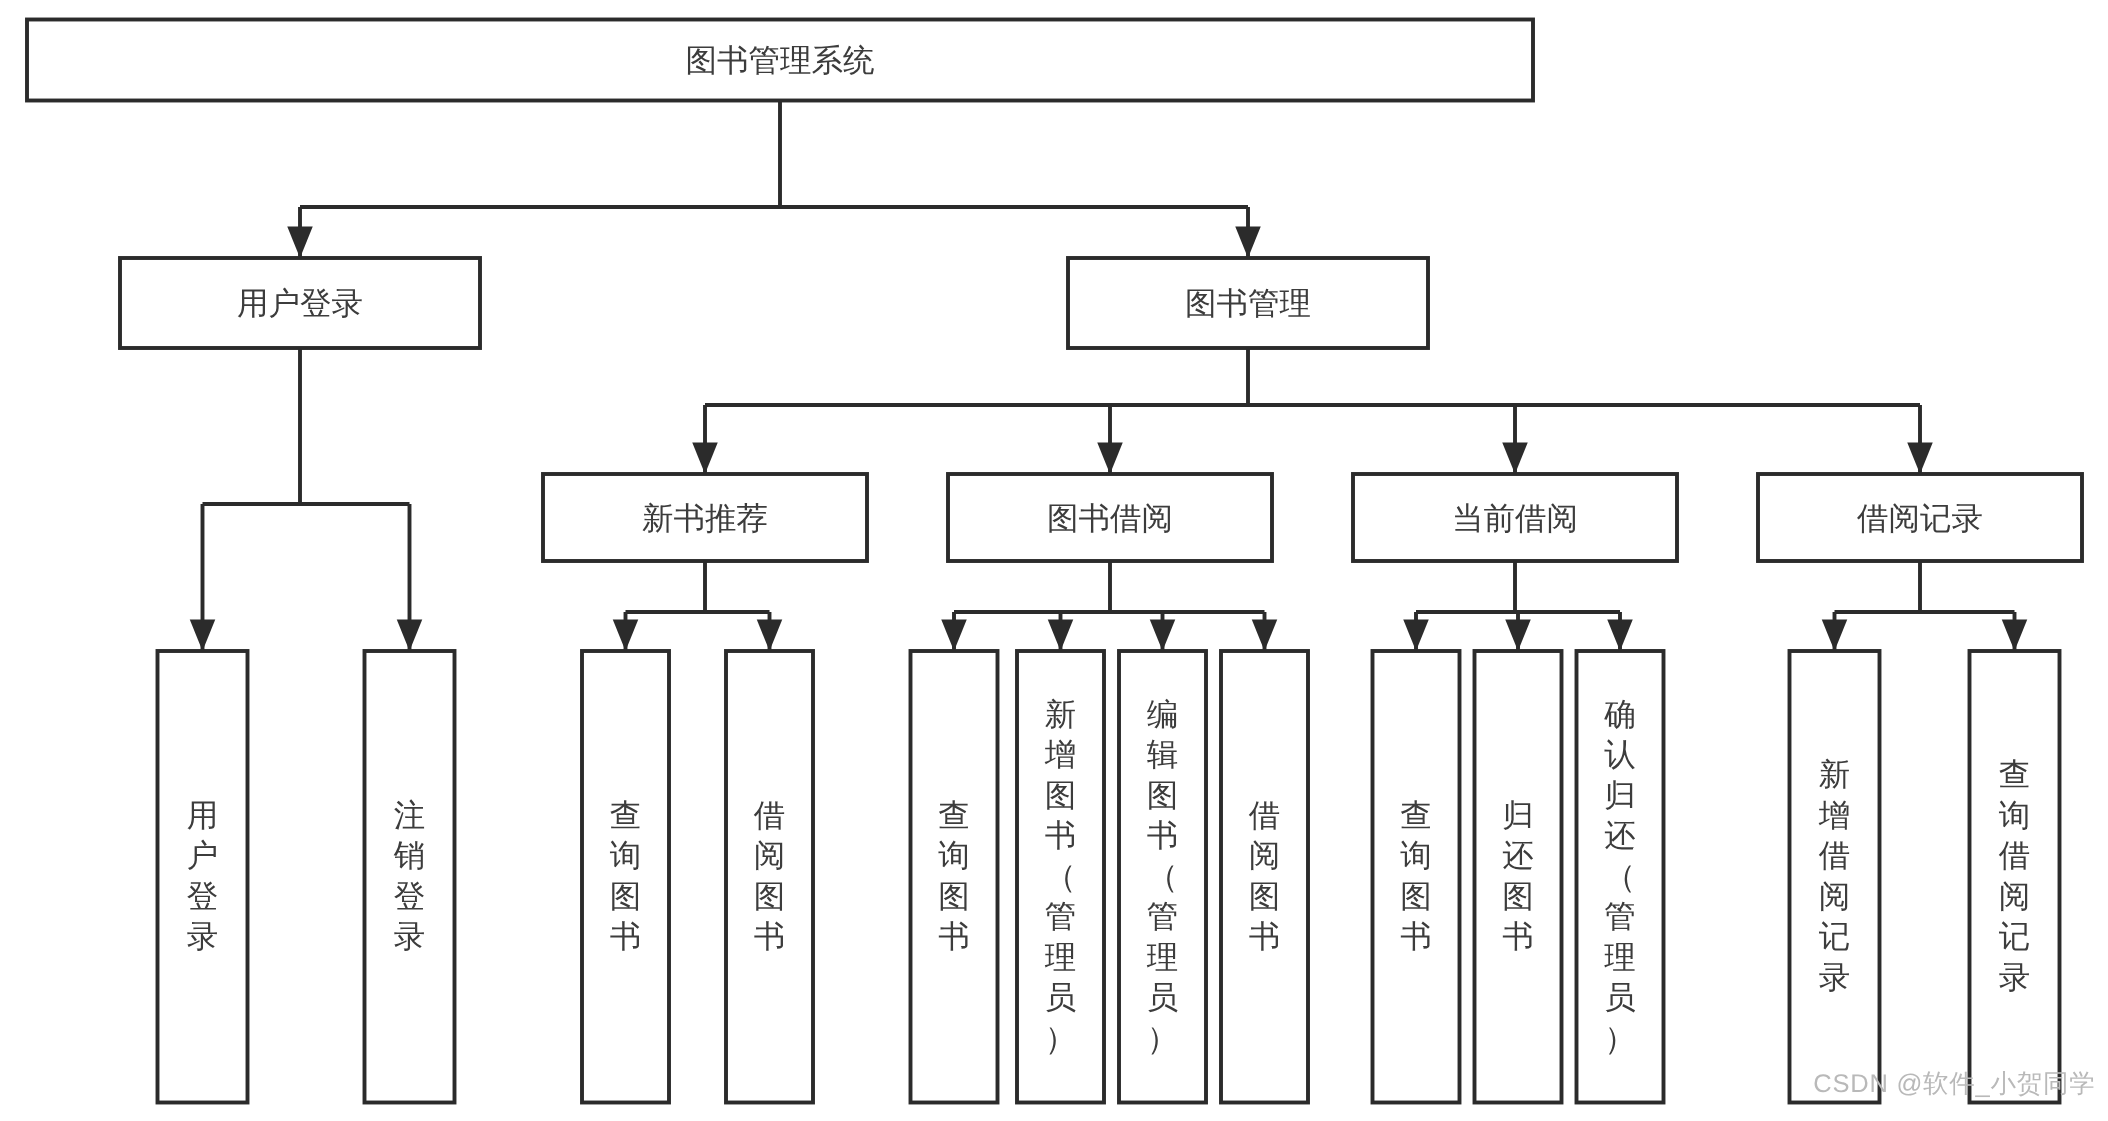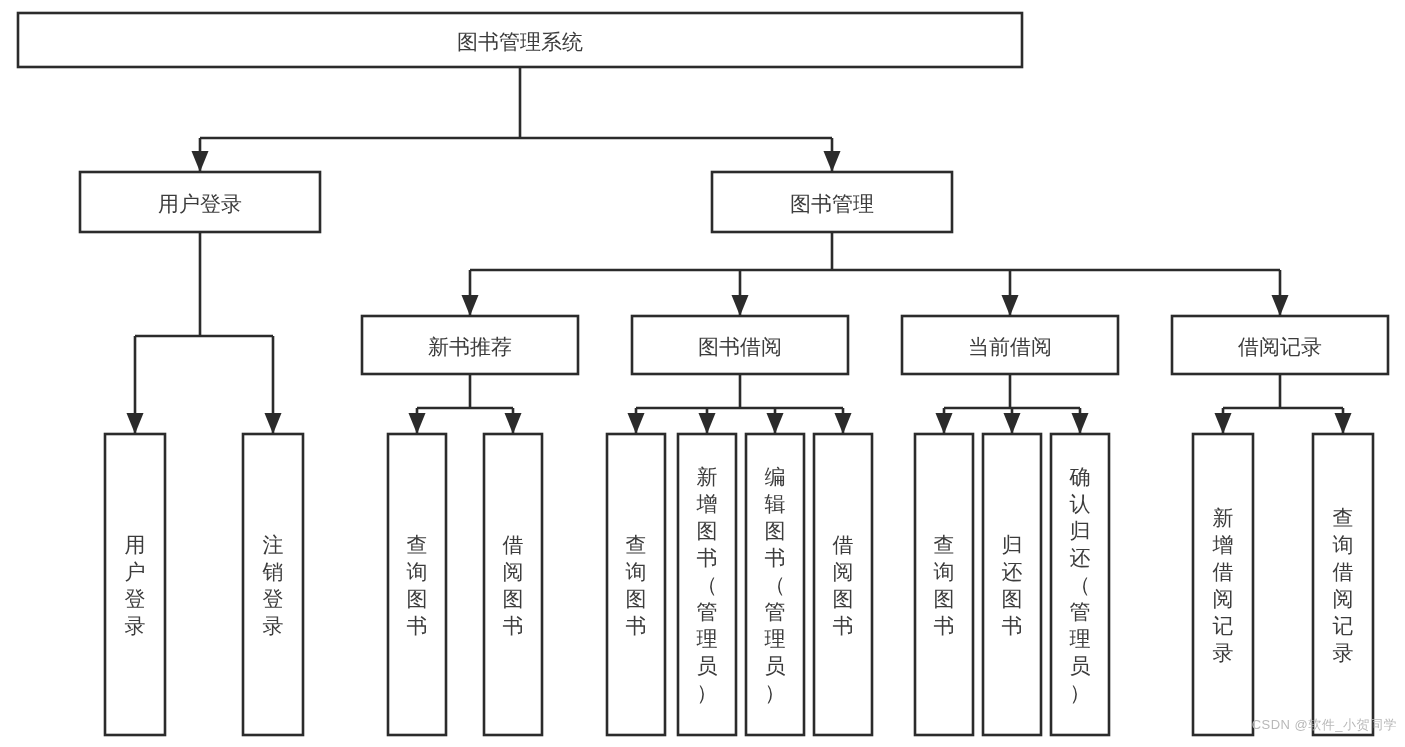--- a/index.html
+++ b/index.html
@@ -53,21 +53,21 @@
   }
   .arrow-head {
     fill: #2b2b2b;
     stroke: none;
   }
   .watermark {
     position: absolute;
     right: 8px;
     bottom: 4px;
     color: #b9b9b9;
-    font-size: 13px;
+    font-size: 17px;
     font-family: "Liberation Sans", "DejaVu Sans", sans-serif;
     letter-spacing: 0.5px;
     white-space: nowrap;
     user-select: none;
   }
 </style>
 </head>
 <body>
 
 <div id="diagram-root">

